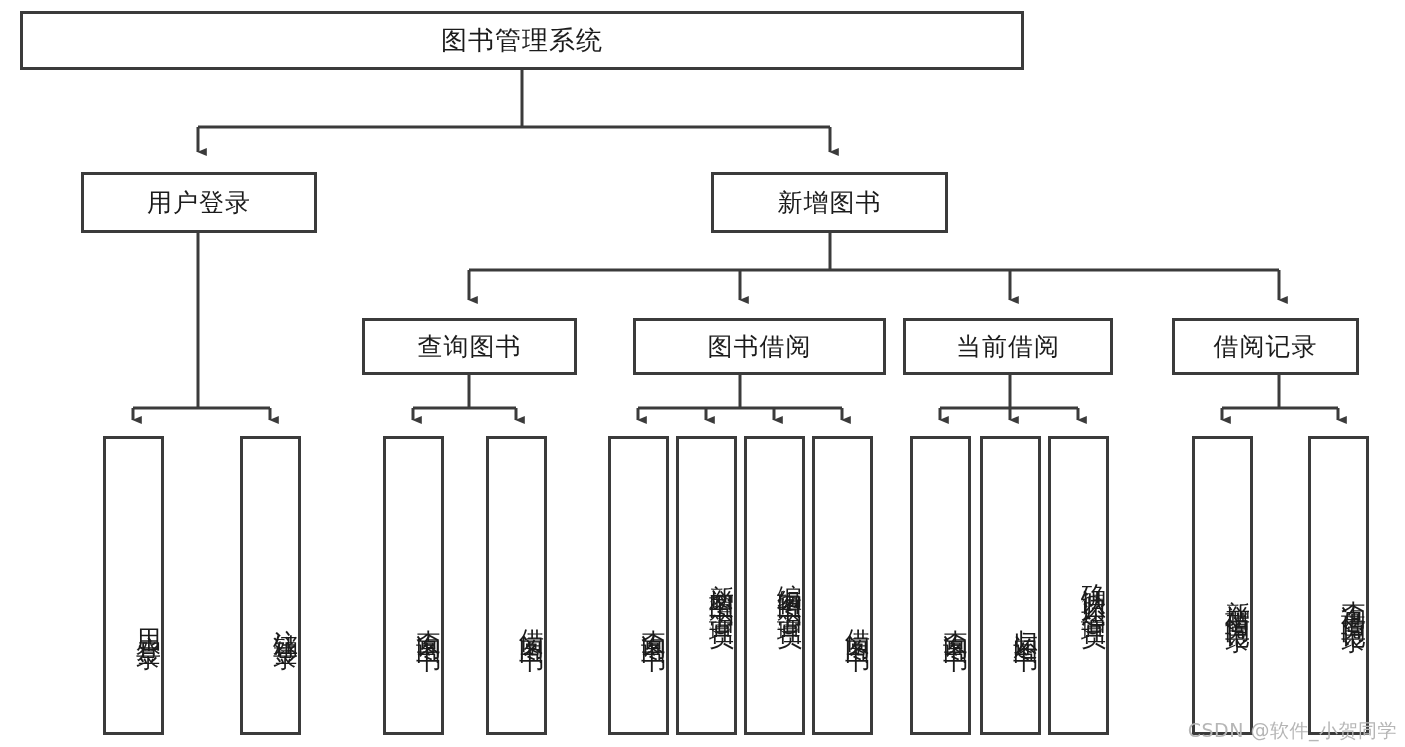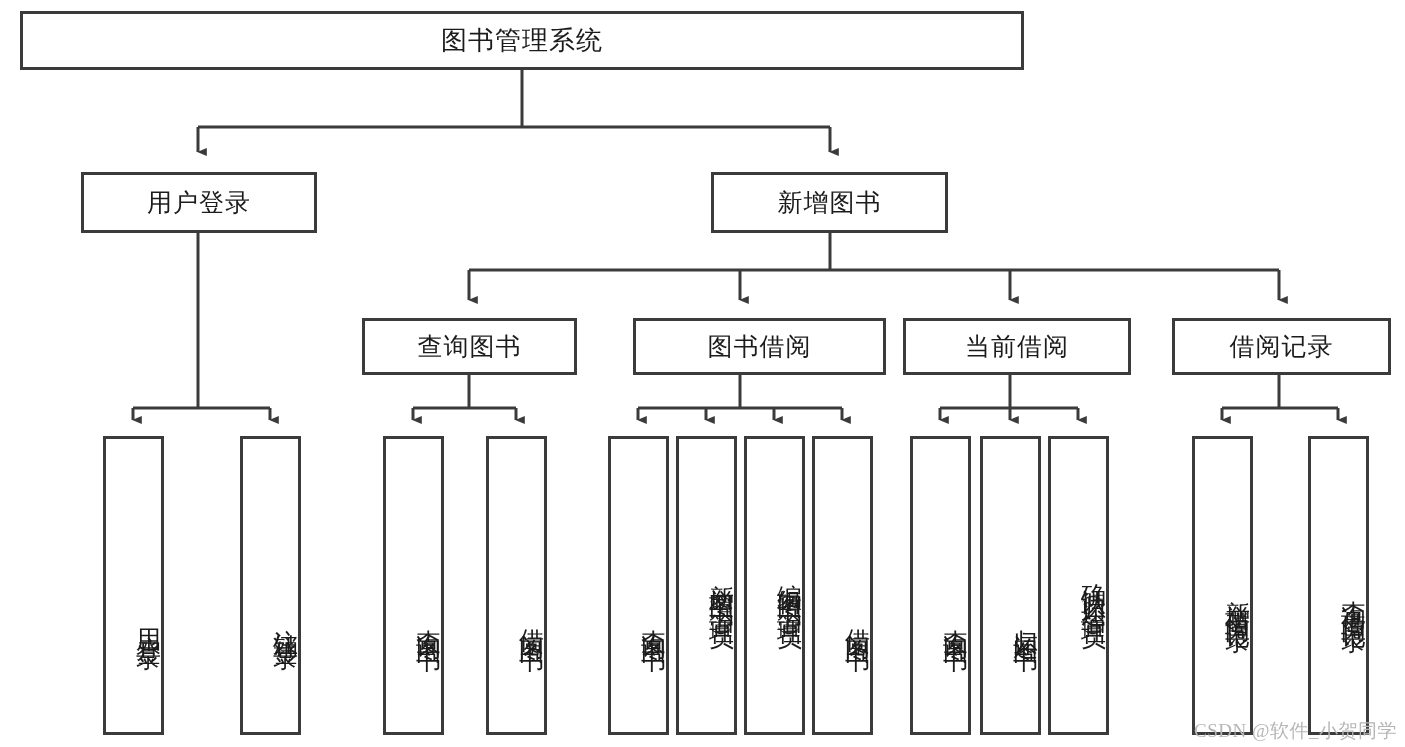--- a/index.html
+++ b/index.html
@@ -57,21 +57,20 @@
   .node.root.horiz { font-size: 26px; }
   .watermark {
     position: absolute;
     right: 8px;
     bottom: 3px;
     font-size: 19px;
     color: #b6b6b6;
     letter-spacing: 0.5px;
     white-space: nowrap;
     user-select: none;
-    font-family: Liberation Serif, serif;
   }
 </style>
 </head>
 <body>
 
 <div id="canvas">
 
   <svg id="svg-layer" viewBox="0 0 1405 747" xmlns="http://www.w3.org/2000/svg">
     <defs>
       <marker id="arrow" viewBox="0 0 10 12" refX="5" refY="11" markerWidth="8" markerHeight="10" orient="auto-start-reverse" markerUnits="userSpaceOnUse">
@@ -135,25 +134,25 @@
   </div>
 
   <div class="node horiz" style="left:362px; top:318px; width:215px; height:57px;">
     <span class="label">查询图书</span>
   </div>
 
   <div class="node horiz" style="left:633px; top:318px; width:253px; height:57px;">
     <span class="label">图书借阅</span>
   </div>
 
-  <div class="node horiz" style="left:903px; top:318px; width:228px; height:57px;">
+  <div class="node horiz" style="left:903px; top:318px; width:210px; height:57px;">
     <span class="label">当前借阅</span>
   </div>
 
-  <div class="node horiz" style="left:1172px; top:318px; width:219px; height:57px;">
+  <div class="node horiz" style="left:1172px; top:318px; width:187px; height:57px;">
     <span class="label">借阅记录</span>
   </div>
 
   <div class="node vert" style="left:103px; top:436px; width:61px; height:299px; padding-top:70px;">
     <span class="label">用户登录</span>
   </div>
 
   <div class="node vert" style="left:240px; top:436px; width:61px; height:299px; padding-top:70px;">
     <span class="label">注销登录</span>
   </div>

